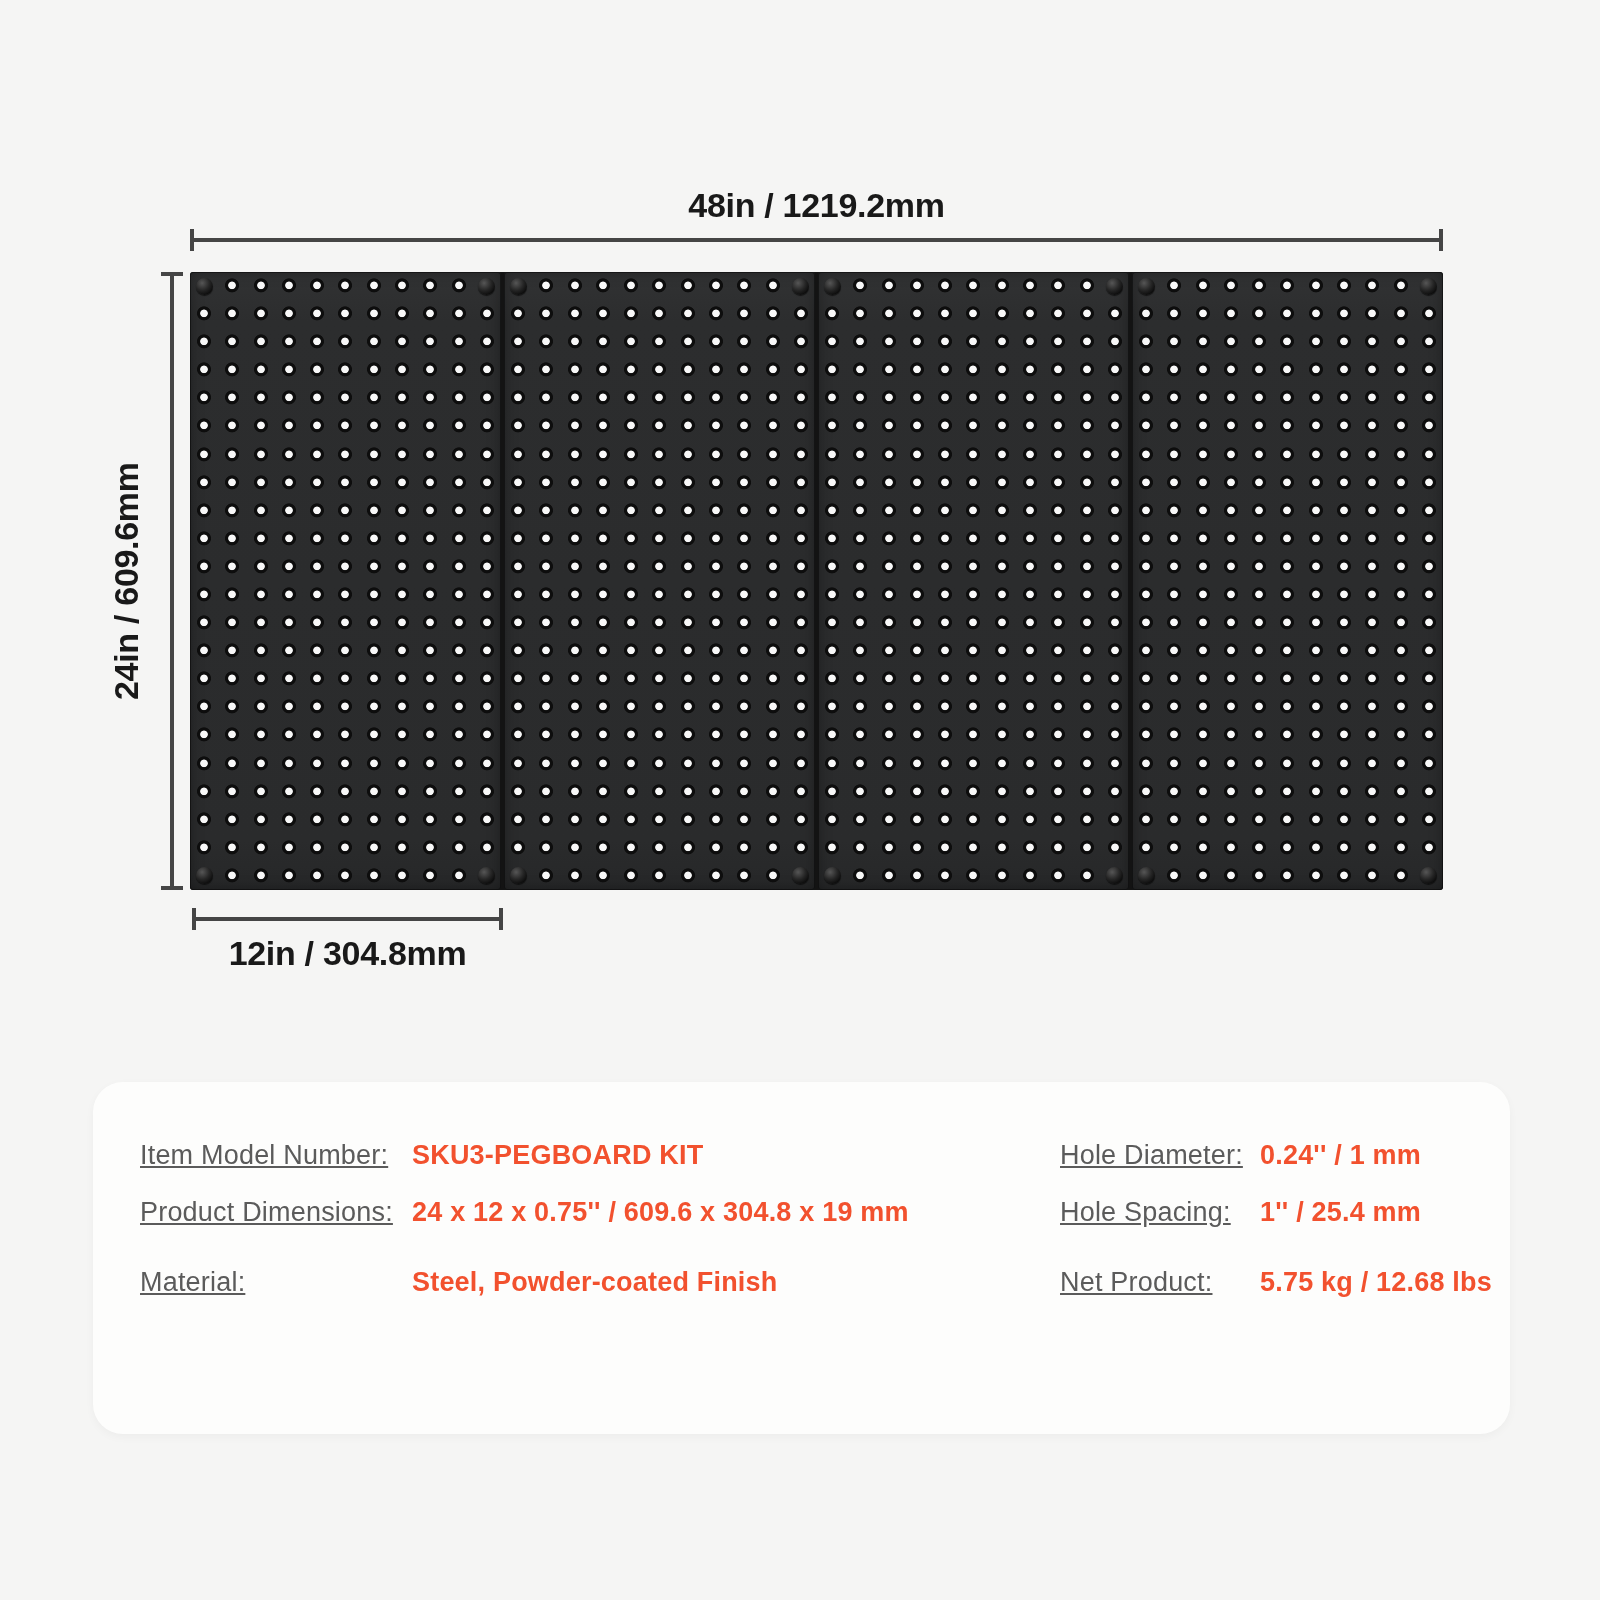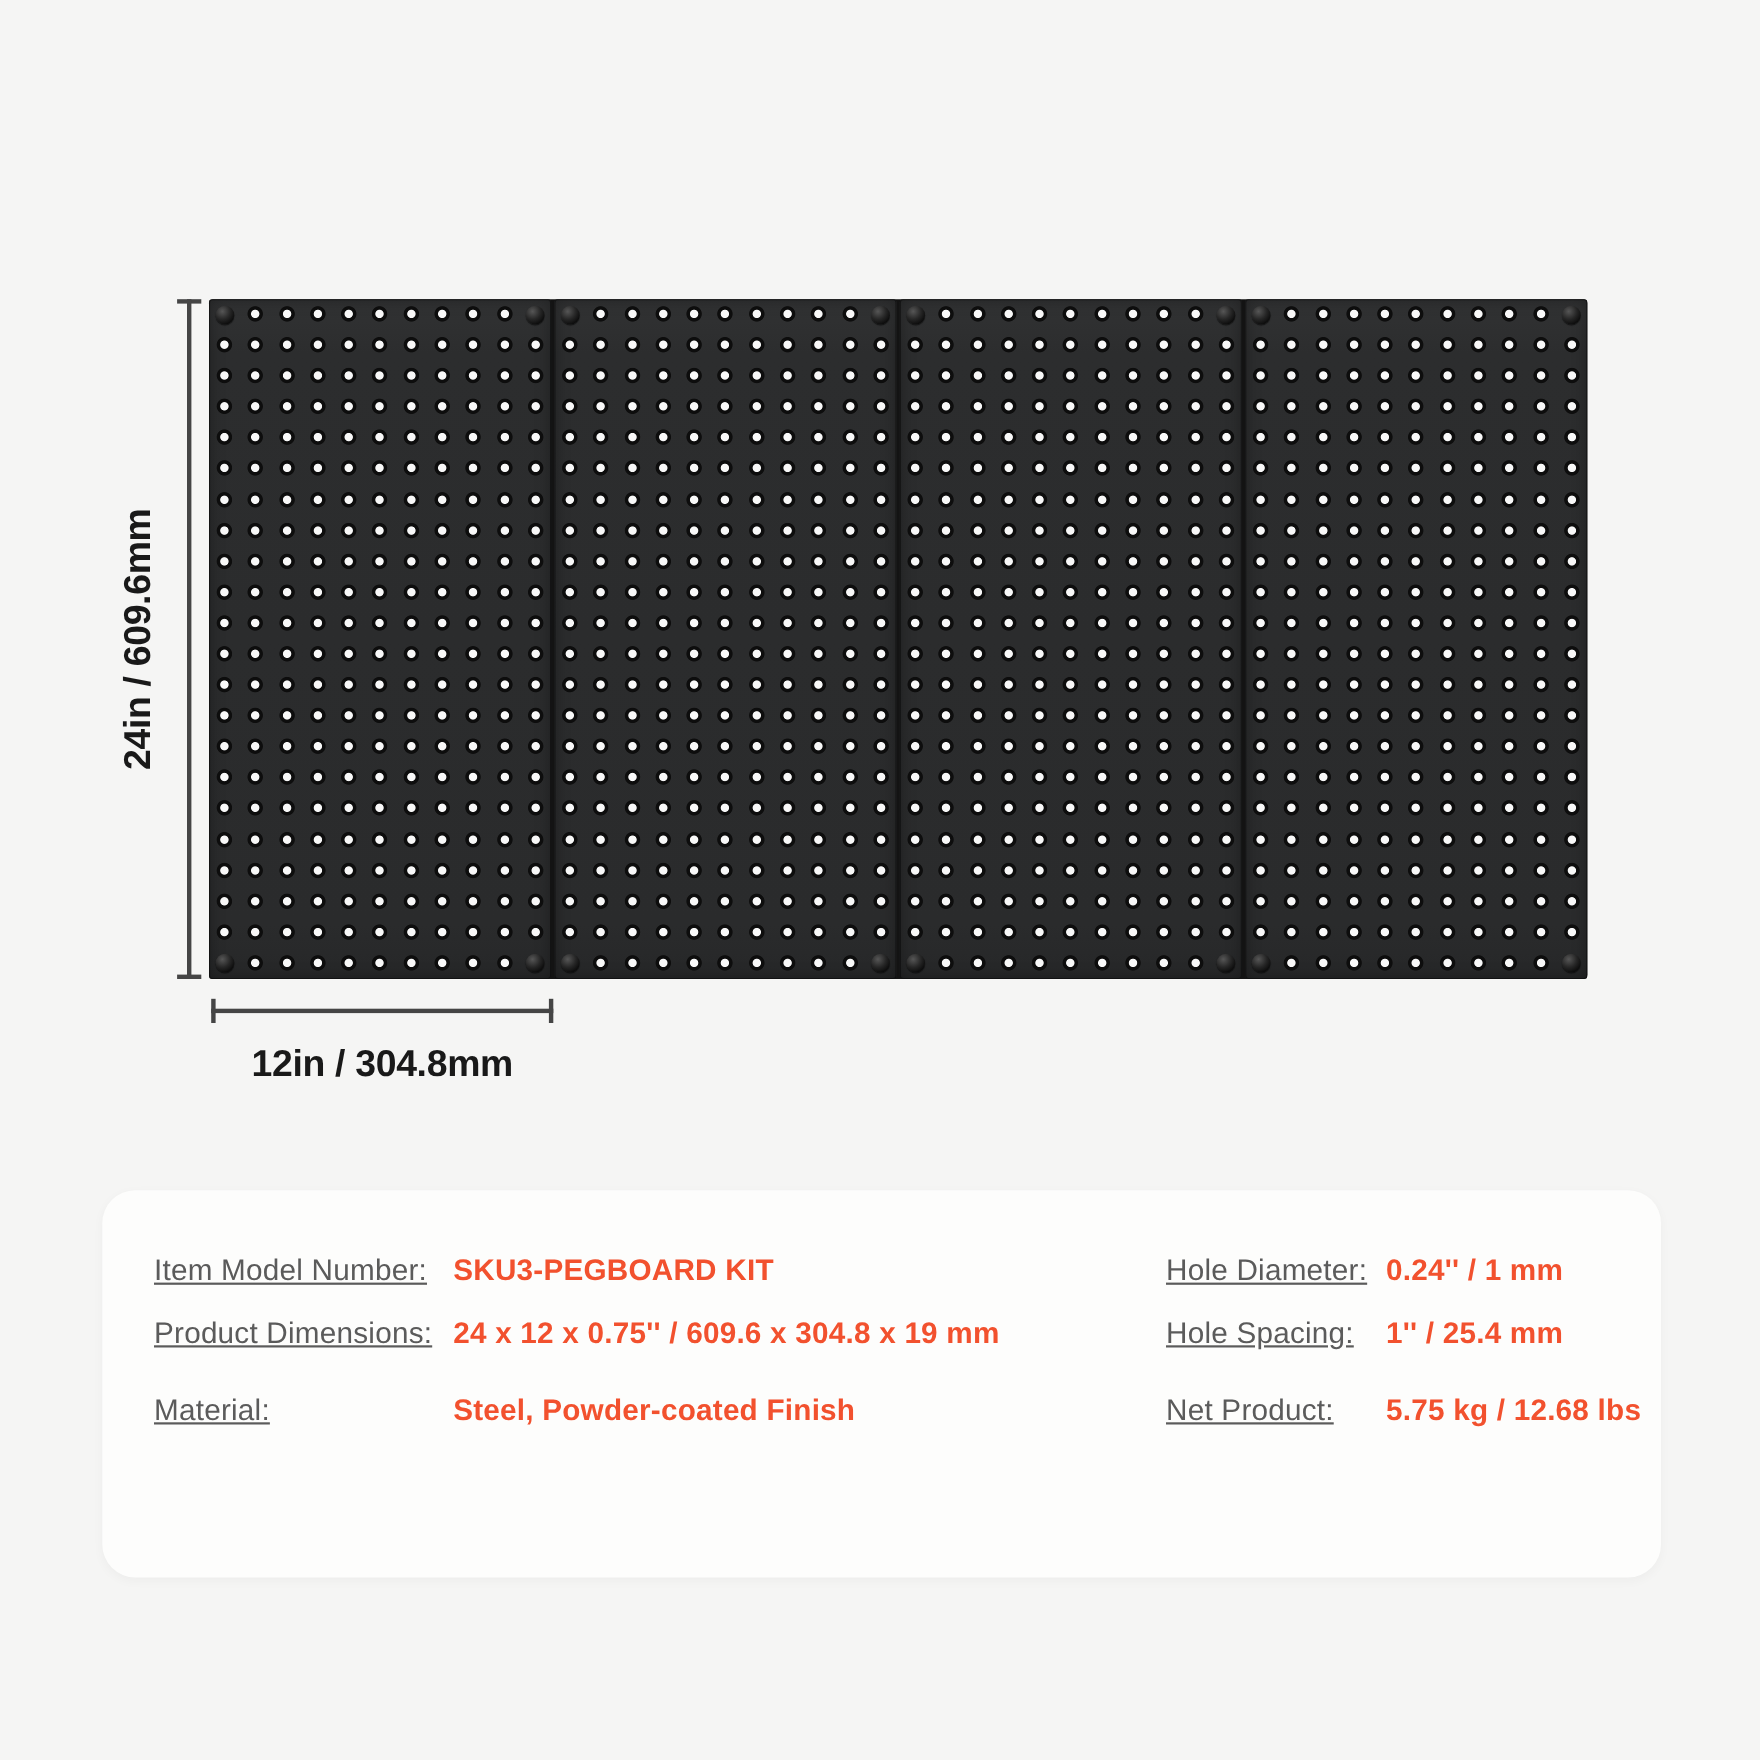--- a/index.html
+++ b/index.html
@@ -51,40 +51,48 @@
   .vline .bar { position:absolute; top:0; bottom:0; left:9px; width:4px; background:var(--dimline); }
   .vline .tick-t, .vline .tick-b { position:absolute; left:0; right:0; height:4px; background:var(--dimline); }
   .vline .tick-t { top:0; } .vline .tick-b { bottom:0; }
   .dim-left .dim-label {
     position:absolute; left:0; top:0; height:100%; width:56px;
     display:flex; align-items:center; justify-content:center;
     writing-mode:vertical-rl; transform:rotate(180deg);
   }
 
   .dim-bottom { position:absolute; left:192px; top:908px; width:311px; text-align:center; }
-  .dim-bottom .dim-label { margin-top:18px; line-height:38px; }
+  .dim-bottom .dim-label { margin-top:4px; line-height:38px; }
 
   
   .spec-card {
     position:absolute; left:93px; top:1082px; width:1417px; height:352px;
     background:#fdfdfc; border-radius:30px;
     box-shadow:0 3px 10px rgba(0,0,0,.035);
   }
   .spec-row { position:absolute; display:flex; align-items:flex-start; font-size:27px; line-height:40px; }
   .spec-row .lbl { flex:none; color:#5b5b5b; letter-spacing:.2px;text-decoration:underline; }
   .spec-row .val { color:var(--accent); font-weight:700; white-space:pre-line; letter-spacing:.2px; }
   .col-left  { left:47px; }  .col-left  .lbl { width:272px; }
   .col-right { left:933px;margin-left:34px; } .col-right .lbl { width:200px; }
   .row-0 { top:53px; } .row-1 { top:110px; } .row-2 { top:180px; } .row-3 { top:226px; }
 </style>
 </head>
 <body>
 
 <div class="stage">
 
+  <div class="dim-top">
+    <div class="dim-label">48in / 1219.2mm</div>
+    <div class="hline">
+      <span class="tick-l"></span>
+      <span class="bar"></span>
+      <span class="tick-r"></span>
+    </div>
+  </div>
 
   <div class="dim-left">
     <div class="dim-label">24in / 609.6mm</div>
     <div class="vline">
       <span class="tick-t"></span>
       <span class="bar"></span>
       <span class="tick-b"></span>
     </div>
   </div>
 

